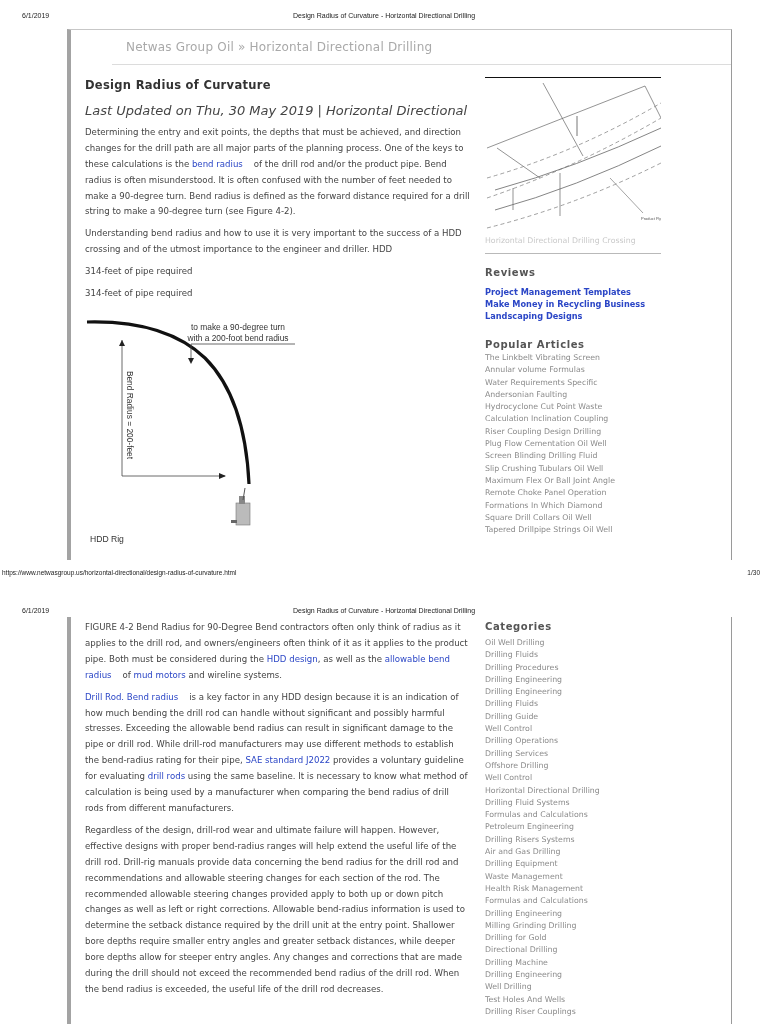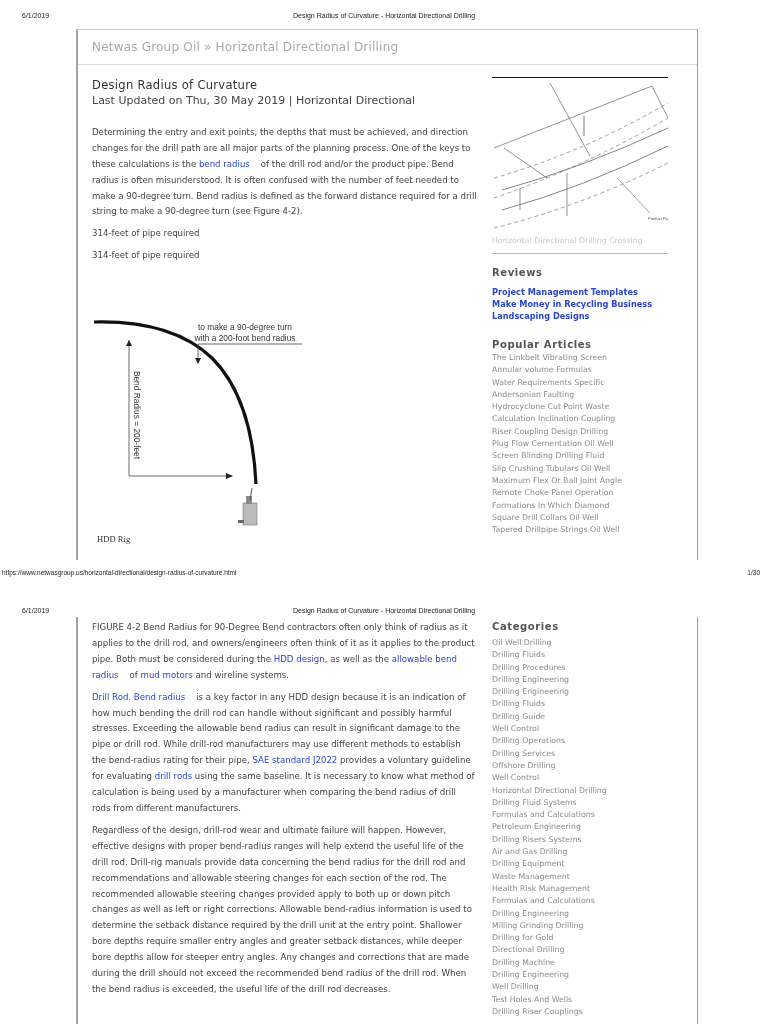--- a/index.html
+++ b/index.html
@@ -4,59 +4,60 @@
 <style>
   html, body { margin: 0; padding: 0; background: #ffffff; }
   body { width: 768px; height: 1024px; position: relative; overflow: hidden; font-family: "DejaVu Sans", sans-serif; color: #333; }
   .print-hdr { position: absolute; left: 0; width: 768px; height: 14px; font-family: "Liberation Sans Narrow", "Liberation Sans", sans-serif; font-size: 7px; color: #222; }
   .print-hdr .date { position: absolute; left: 22px; top: 0; }
   .print-hdr .title { position: absolute; left: 0; width: 768px; text-align: center; top: 0; }
   .print-ftr { position: absolute; left: 0; width: 768px; height: 12px; font-family: "Liberation Sans", sans-serif; font-size: 6.5px; color: #222; }
   .print-ftr .url { position: absolute; left: 2px; top: 0; }
   .print-ftr .page { position: absolute; right: 8px; top: 0; }
 
-  .page-frame { position: absolute; left: 76px; width: 619px; border-left: 2px solid #a3a3a3; border-right: 1px solid #9a9a9a; }
+  .page-frame { position: absolute; left: 67px; width: 619px; border-left: 4px solid #a3a3a3; border-right: 1px solid #9a9a9a; padding-left: 41px; }
   .frame1 { top: 29px; height: 530px; border-top: 1px solid #c7c7c7; }
   .frame2 { top: 617px; height: 407px; }
 
   .site-header { height: 34px; border-bottom: 1px solid #dcdcdc; padding-left: 14px; line-height: 34px; font-size: 12px; color: #a9a9a9; letter-spacing: 0.2px; }
 
   .main { position: absolute; left: 14px; width: 385px; font-size: 8.6px; line-height: 15.9px; color: #444; }
   .main p { margin: 0 0 6px 0; }
   .main a { color: #2b46c6; text-decoration: none; }
-  .h1 { font-size: 11.5px; font-weight: normal; color: #333; margin: 0 0 0 0; line-height: 16px; letter-spacing: 0.3px; }
-  .meta { font-size: 11px; color: #444; margin-bottom: 16px; }
+  .h1 { font-size: 11.5px; font-weight: bold; color: #333; margin: 0 0 10px 0; line-height: 16px; letter-spacing: 0.3px; }
+  .meta { font-size: 13px; color: #444; margin-bottom: 6px; font-style: italic; }
 
   .side { position: absolute; left: 414px; width: 176px; }
   .side h3 { font-size: 10px; font-weight: bold; color: #555; margin: 0; letter-spacing: 0.6px; }
   .side .links a { display: block; font-size: 8.2px; line-height: 12.2px; font-weight: bold; color: #2b46c6; text-decoration: none; }
   .side .list a { display: block; font-size: 7.8px; line-height: 12.3px; color: #8a8a8a; text-decoration: none; }
   .sideimg { position: absolute; left: 414px; top: 47px; width: 176px; height: 160px; border-top: 1.5px solid #111; }
   .sideimg-caption { position: absolute; left: 414px; top: 206px; width: 176px; font-size: 7.8px; color: #c9c9c9; border-bottom: 1px solid #b9b9b9; padding-bottom: 8px; }
 
   .fig { position: absolute; left: 14px; width: 290px; height: 220px; }
-  .fig-caption { font-size: 8.6px; color: #333; font-family: Liberation Serif, serif; }
+  .fig-caption { font-size: 8.6px; color: #333; font-family: Liberation Sans, sans-serif; }
 </style>
 </head>
 <body>
 
 <div class="print-hdr" style="top:12px;">
   <span class="date">6/1/2019</span>
   <span class="title">Design Radius of Curvature - Horizontal Directional Drilling</span>
 </div>
 
 <div class="page-frame frame1">
   <div class="site-header">
     <span>Netwas Group Oil » Horizontal Directional Drilling</span>
   </div>
 
   <div class="main" style="top:47px;">
     <div class="h1">Design Radius of Curvature</div>
     <div class="meta">Last Updated on Thu, 30 May 2019 | Horizontal Directional</div>
     <p><span>Determining the entry and exit points, the depths that must be achieved, and direction changes for the drill path are all major parts of the planning process. One of the keys to these calculations is the </span><a href="#">bend radius</a><span style="white-space:pre-wrap;">    of the drill rod and/or the product pipe. Bend radius is often misunderstood. It is often confused with the number of feet needed to make a 90-degree turn. Bend radius is defined as the forward distance required for a drill string to make a 90-degree turn (see Figure 4-2).</span></p>
+    <p>Understanding bend radius and how to use it is very important to the success of a HDD crossing and of the utmost importance to the engineer and driller. HDD</p>
     <p>314-feet of pipe required</p>
     <p>314-feet of pipe required</p>
   </div>
 
   <div class="fig" style="top:288px;">
     <svg width="290" height="220" viewBox="0 0 290 220">
       <path d="M2 4 Q 80 2 120 40 Q 160 80 164 166" fill="none" stroke="#111" stroke-width="3.2"></path>
       <polyline points="210,26 106,26 106,42" fill="none" stroke="#444" stroke-width="0.8"></polyline>
       <polygon points="103,40 109,40 106,46" fill="#222"></polygon>
       <line x1="37" y1="22" x2="37" y2="158" stroke="#444" stroke-width="0.8"></line>

